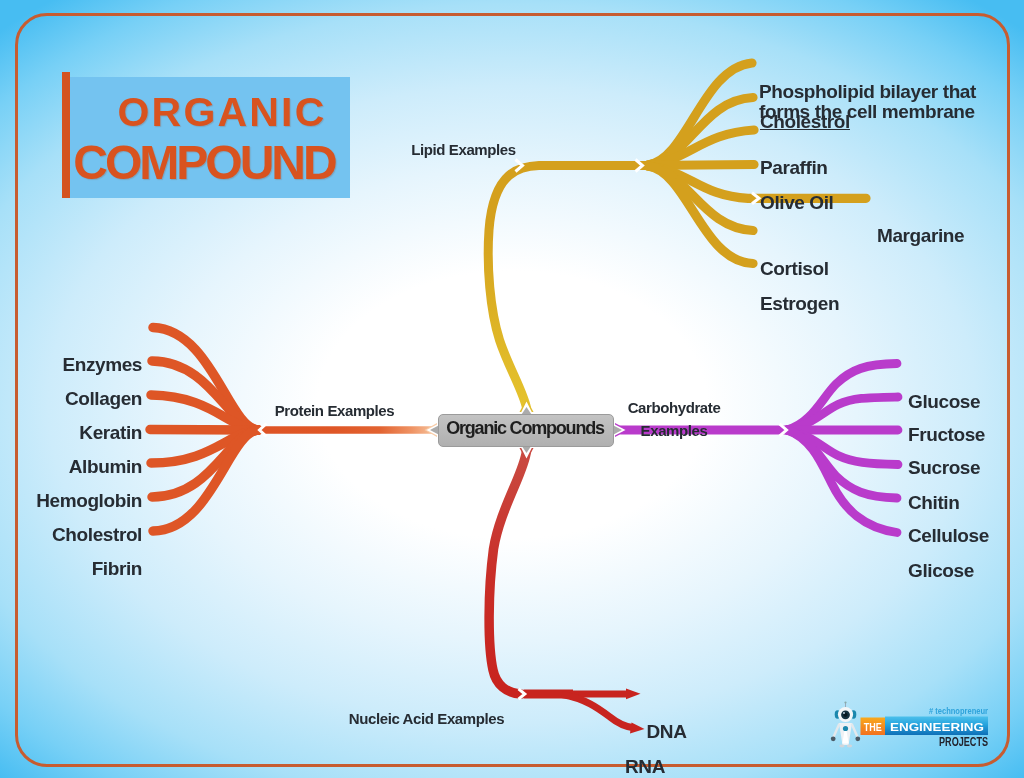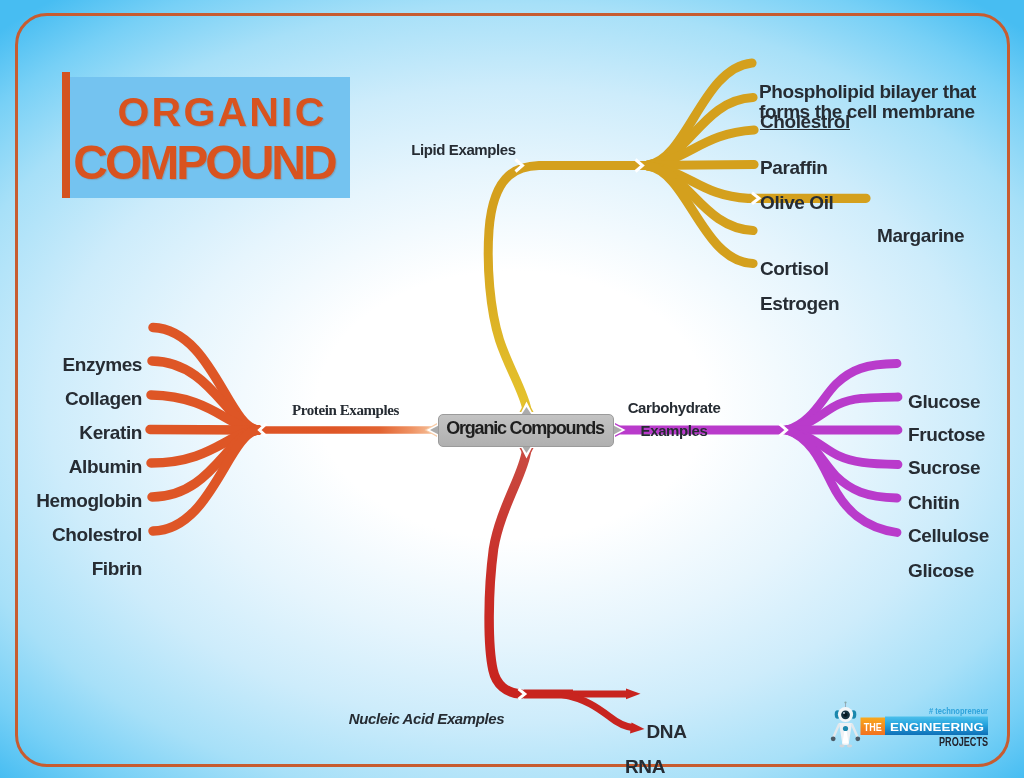--- a/index.html
+++ b/index.html
@@ -111,23 +111,23 @@
   <polygon points="521.5,414.5 531.5,414.5 526.5,407" fill="#ababab"></polygon>
   <polygon points="521.5,445.5 531.5,445.5 526.5,453" fill="#ababab"></polygon>
   <polygon points="438.5,425.5 438.5,434.5 430,430" fill="#ababab"></polygon>
   <polygon points="613.5,425.5 613.5,434.5 622,430" fill="#ababab"></polygon>
 </svg>
 
 <div class="cbox"></div>
 <div class="ctext">Organic Compounds</div>
 
 <div class="hdr" style="left:397px;top:137.8px;width:133px;">Lipid Examples</div>
-<div class="hdr" style="left:270px;top:399.3px;width:151px;font-family:Liberation Serif, serif;">Protein Examples</div>
+<div class="hdr" style="left:259px;top:399.3px;width:151px;">Protein Examples</div>
 <div class="hdr" style="left:599px;top:373.3px;width:150px;margin-top:23px;">Carbohydrate<br>Examples</div>
-<div class="hdr" style="left:327px;top:706.8px;width:199px;font-style:italic;">Nucleic Acid Examples</div>
+<div class="hdr" style="left:327px;top:706.8px;width:199px;">Nucleic Acid Examples</div>
 
 <div class="lbl" style="left:759px;top:44.1px;line-height:19.5px;">Phospholipid bilayer that<br>forms the cell membrane</div>
 <div class="lbl" style="left:760px;top:73px;text-decoration:underline;">Cholestrol</div>
 <div class="lbl" style="left:760px;top:118.8px;">Paraffin</div>
 <div class="lbl" style="left:760px;top:154.3px;">Olive Oil</div>
 <div class="lbl" style="left:877px;top:187.3px;">Margarine</div>
 <div class="lbl" style="left:760px;top:219.8px;">Cortisol</div>
 <div class="lbl" style="left:760px;top:254.8px;">Estrogen</div>
 
 <div class="lbl" style="right:882px;top:316.3px;">Enzymes</div>

